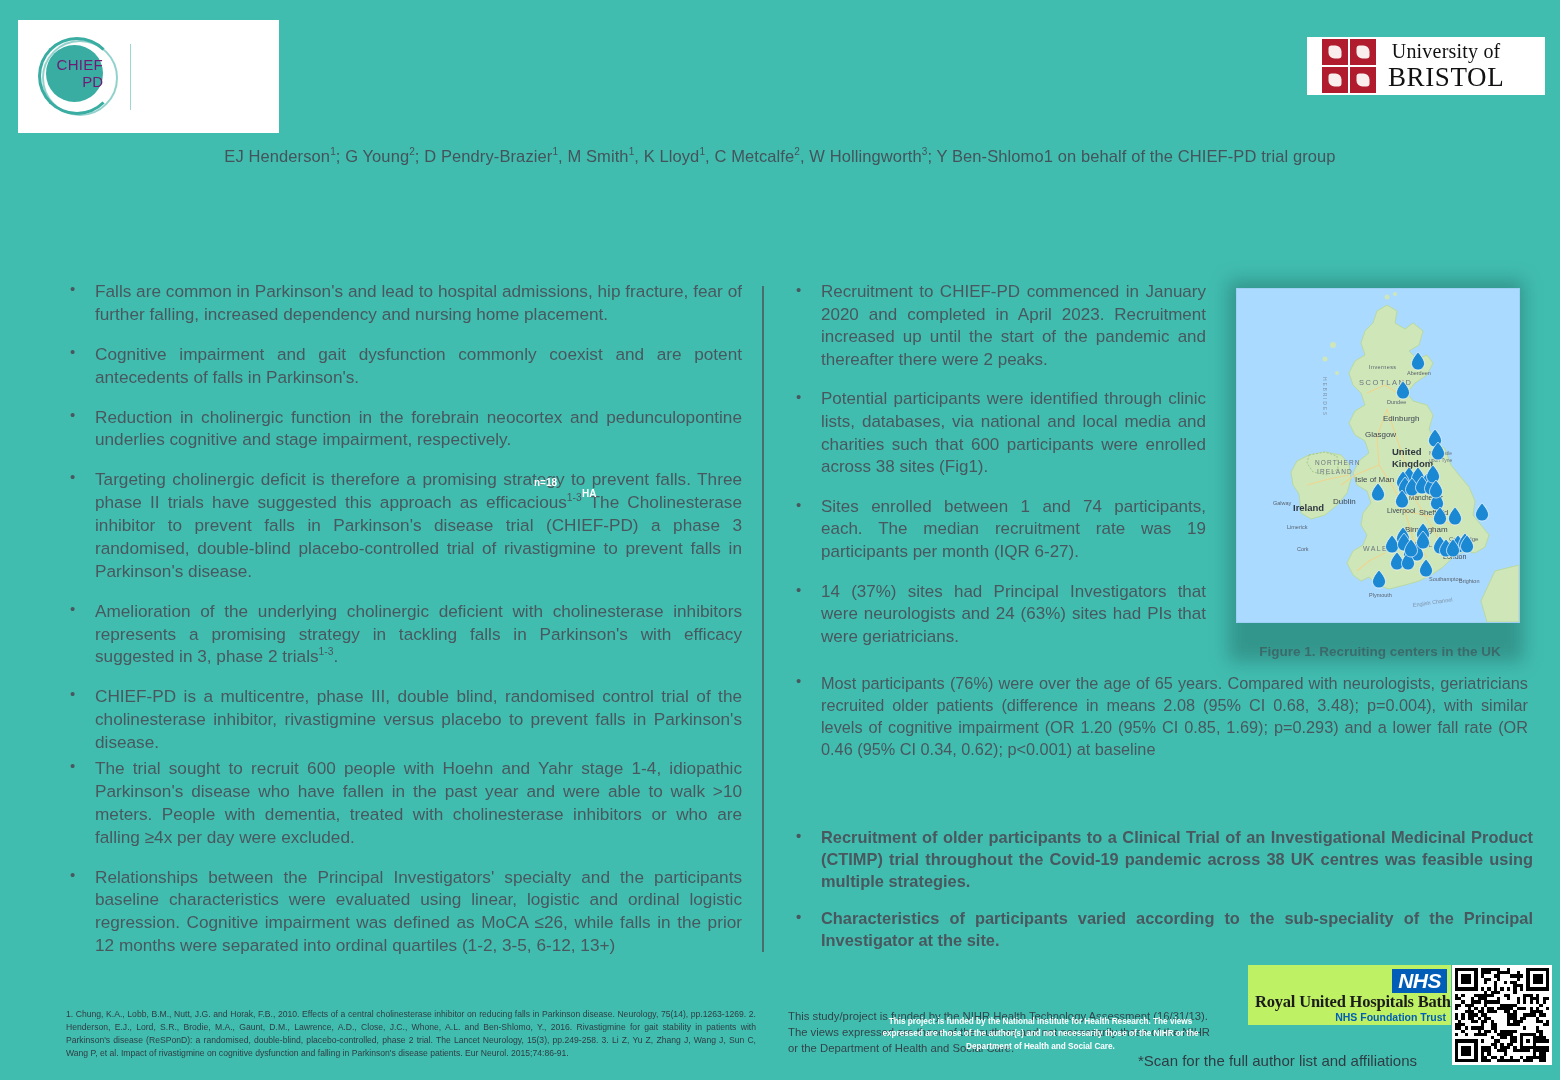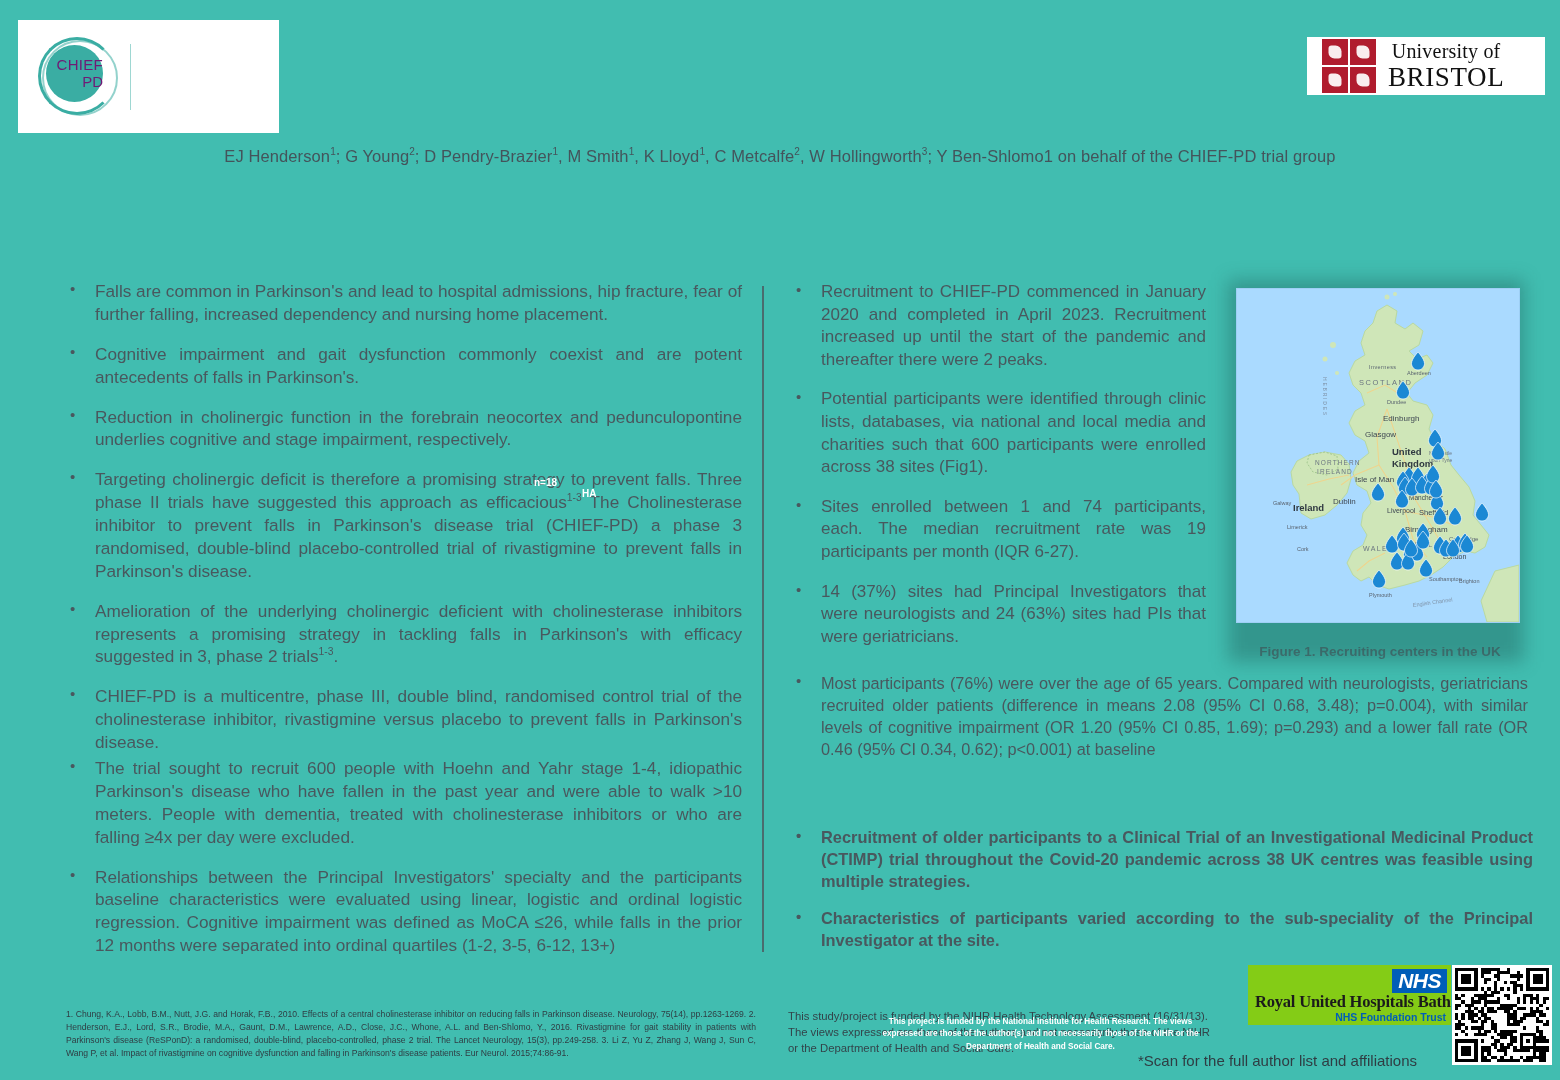--- a/index.html
+++ b/index.html
@@ -278,21 +278,21 @@
     color: #ffffff;
     font-weight: bold;
     text-align: center;
     pointer-events: none;
   }
 
   #ruh-logo {
     position: absolute;
     left: 1248px; top: 965px;
     width: 203px; height: 60px;
-    background: #84cc16;
+    background: #bef264;
     overflow: hidden;
   }
   #ruh-nhs {
     position: absolute;
     right: 4px; top: 4px;
     background: #005eb8;
     color: #fff;
     font-weight: bold;
     font-style: italic;
     font-size: 21px;
@@ -400,21 +400,21 @@
 </div>
 
 <div id="col-right-wide">
   <ul class="bullets" id="right-bullets-wide">
       <li>Most participants (76%) were over the age of 65 years. Compared with neurologists, geriatricians recruited older patients (difference in means 2.08 (95% CI 0.68, 3.48); p=0.004), with similar levels of cognitive impairment (OR 1.20 (95% CI 0.85, 1.69); p=0.293) and a lower fall rate (OR 0.46 (95% CI 0.34, 0.62); p&lt;0.001) at baseline</li>
     </ul>
 </div>
 
 <div id="col-conclusions">
   <ul class="bullets" id="conclusion-bullets">
-      <li>Recruitment of older participants to a Clinical Trial of an Investigational Medicinal Product (CTIMP) trial throughout the Covid-20 pandemic across 38 UK centres was feasible using multiple strategies.</li>
+      <li>Recruitment of older participants to a Clinical Trial of an Investigational Medicinal Product (CTIMP) trial throughout the Covid-19 pandemic across 38 UK centres was feasible using multiple strategies.</li>
       <li>Characteristics of participants varied according to the sub-speciality of the Principal Investigator at the site.</li>
     </ul>
 </div>
 
 <div id="figure-wrap">
   <div id="figure-shadow"></div>
   <div id="map-frame">
     <svg width="282" height="333" viewBox="0 0 282 333">
       <rect x="0" y="0" width="282" height="333" fill="#aadaff"></rect>
 

